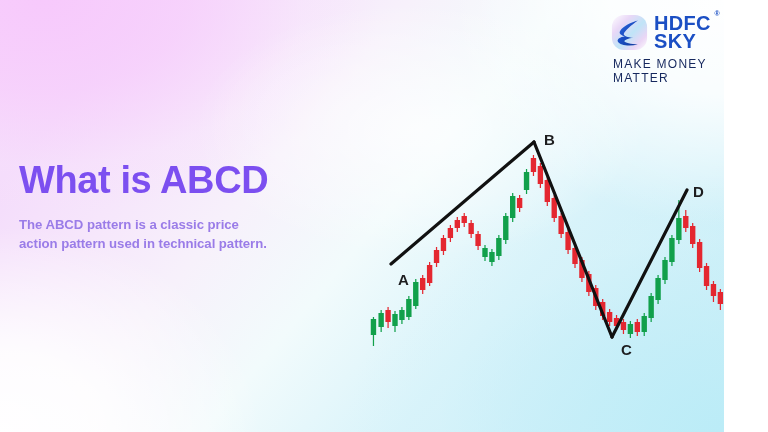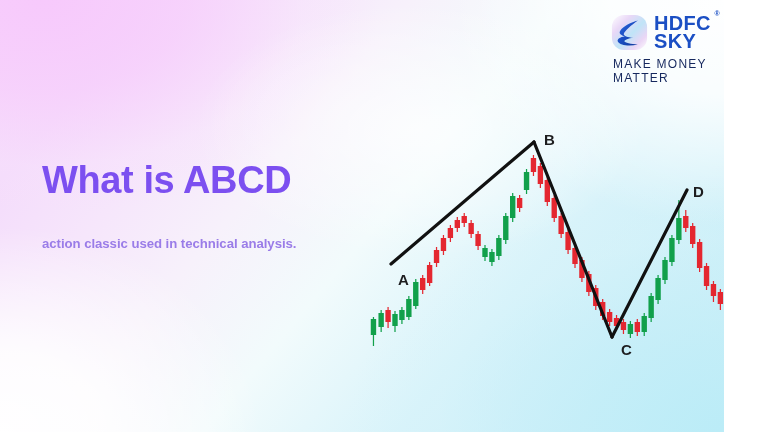--- a/index.html
+++ b/index.html
@@ -67,21 +67,21 @@
     font-size:7px; color:#1b4fc4; font-weight:bold;
   }
   #logo-tagline {
     margin-top:5px; margin-left:2px;
     font-size:12px; font-weight:normal; letter-spacing:1.25px;
     color:#16285e;
   }
 
   
   #headline {
-    position:absolute; left:42px; top:160px; width:330px;
+    position:absolute; left:19px; top:160px; width:330px;
   }
   #title {
     font-size:38px; font-weight:bold; line-height:1.06;
     color:#7c4ff0; letter-spacing:-0.4px;
   }
   #subtitle {
     margin-top:16px;
     font-size:13.2px; font-weight:bold; line-height:1.42;
     color:#9a7ce8; letter-spacing:-0.05px;
   }
@@ -142,22 +142,22 @@
       </span>
     </div>
     <div id="logo-tagline">MAKE MONEY MATTER</div>
   </div>
 
   <div id="headline">
     <div id="title">
       <span>What is ABCD</span><br>
     </div>
     <div id="subtitle">
-      <br>
-      <span>action classic used in technical analysis.</span>
+      <span>The ABCD pattern is a classic price</span><br>
+      <span>action pattern used in technical pattern.</span>
     </div>
   </div>
 
   <div id="chart">
     <svg id="chart-svg" viewBox="0 0 520 260" width="400" height="260" preserveAspectRatio="none">
       <g id="candles-group">
           <rect x="16.7" y="207" width="1.6" height="29" fill="#11a04b"></rect>
           <rect x="14" y="209" width="7" height="16" fill="#11a04b"></rect>
           <rect x="26.7" y="200" width="1.6" height="22" fill="#11a04b"></rect>
           <rect x="24" y="203" width="7" height="14" fill="#11a04b"></rect>

